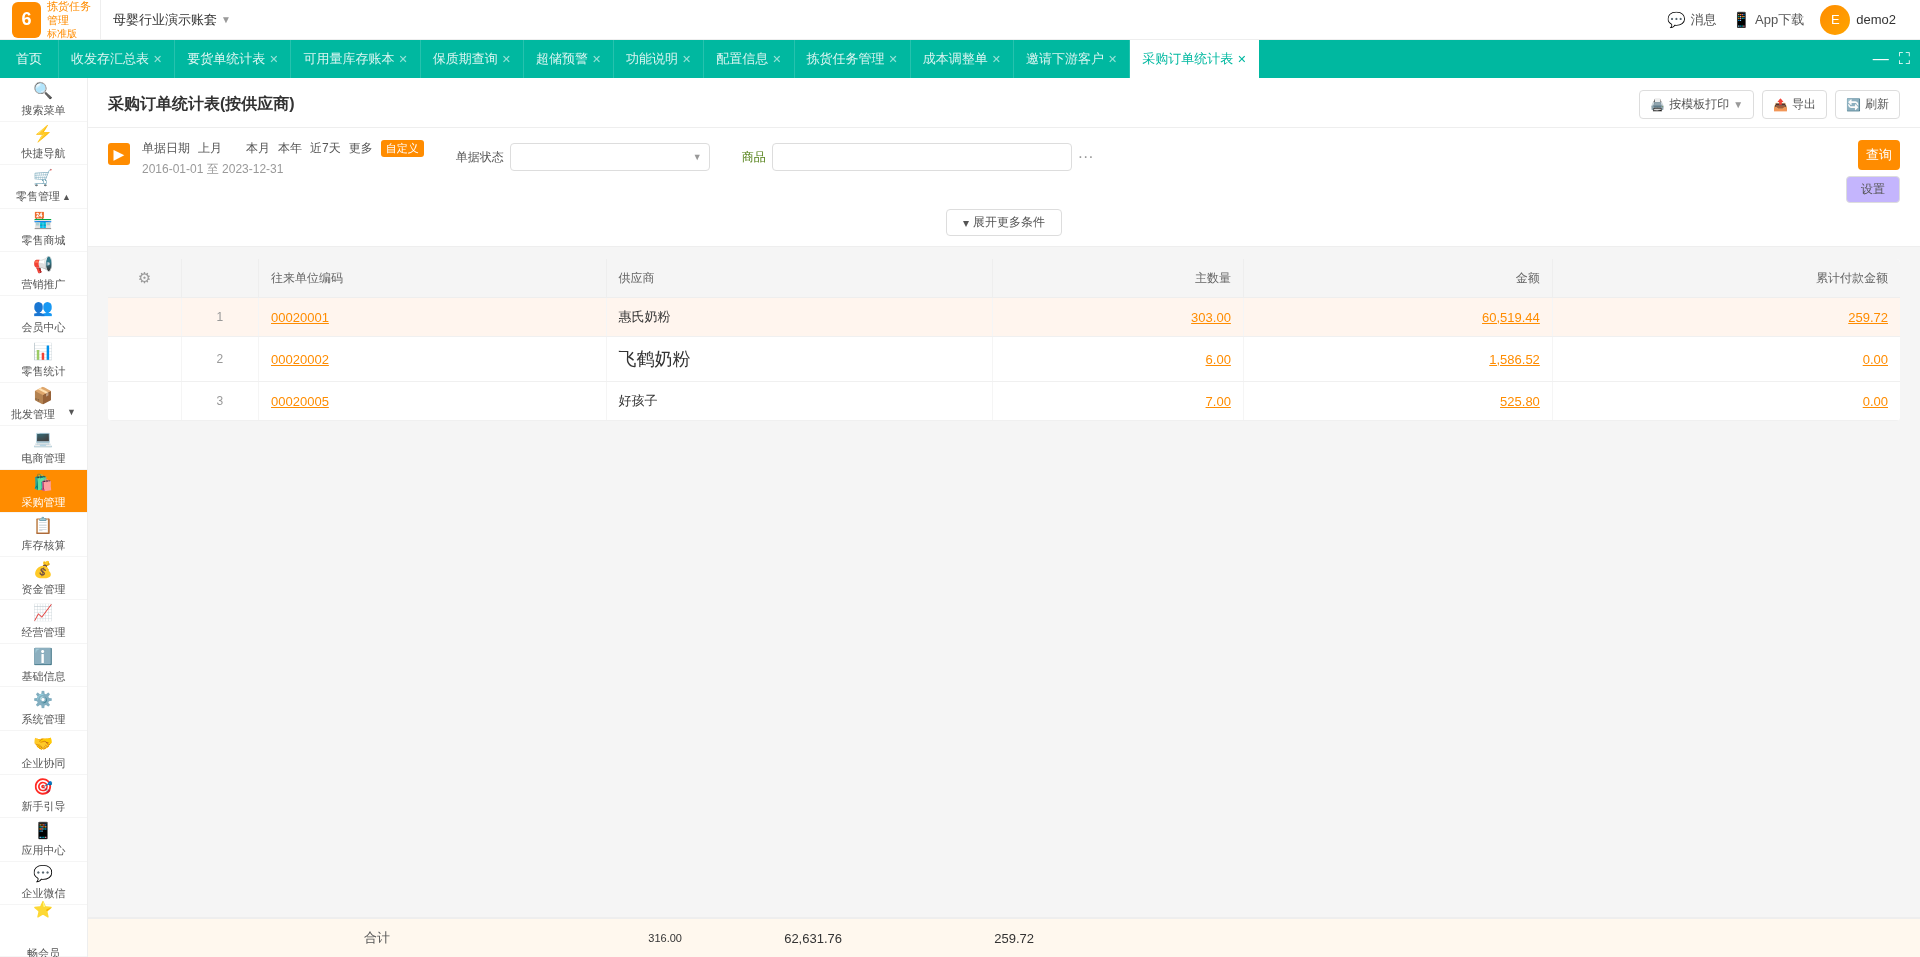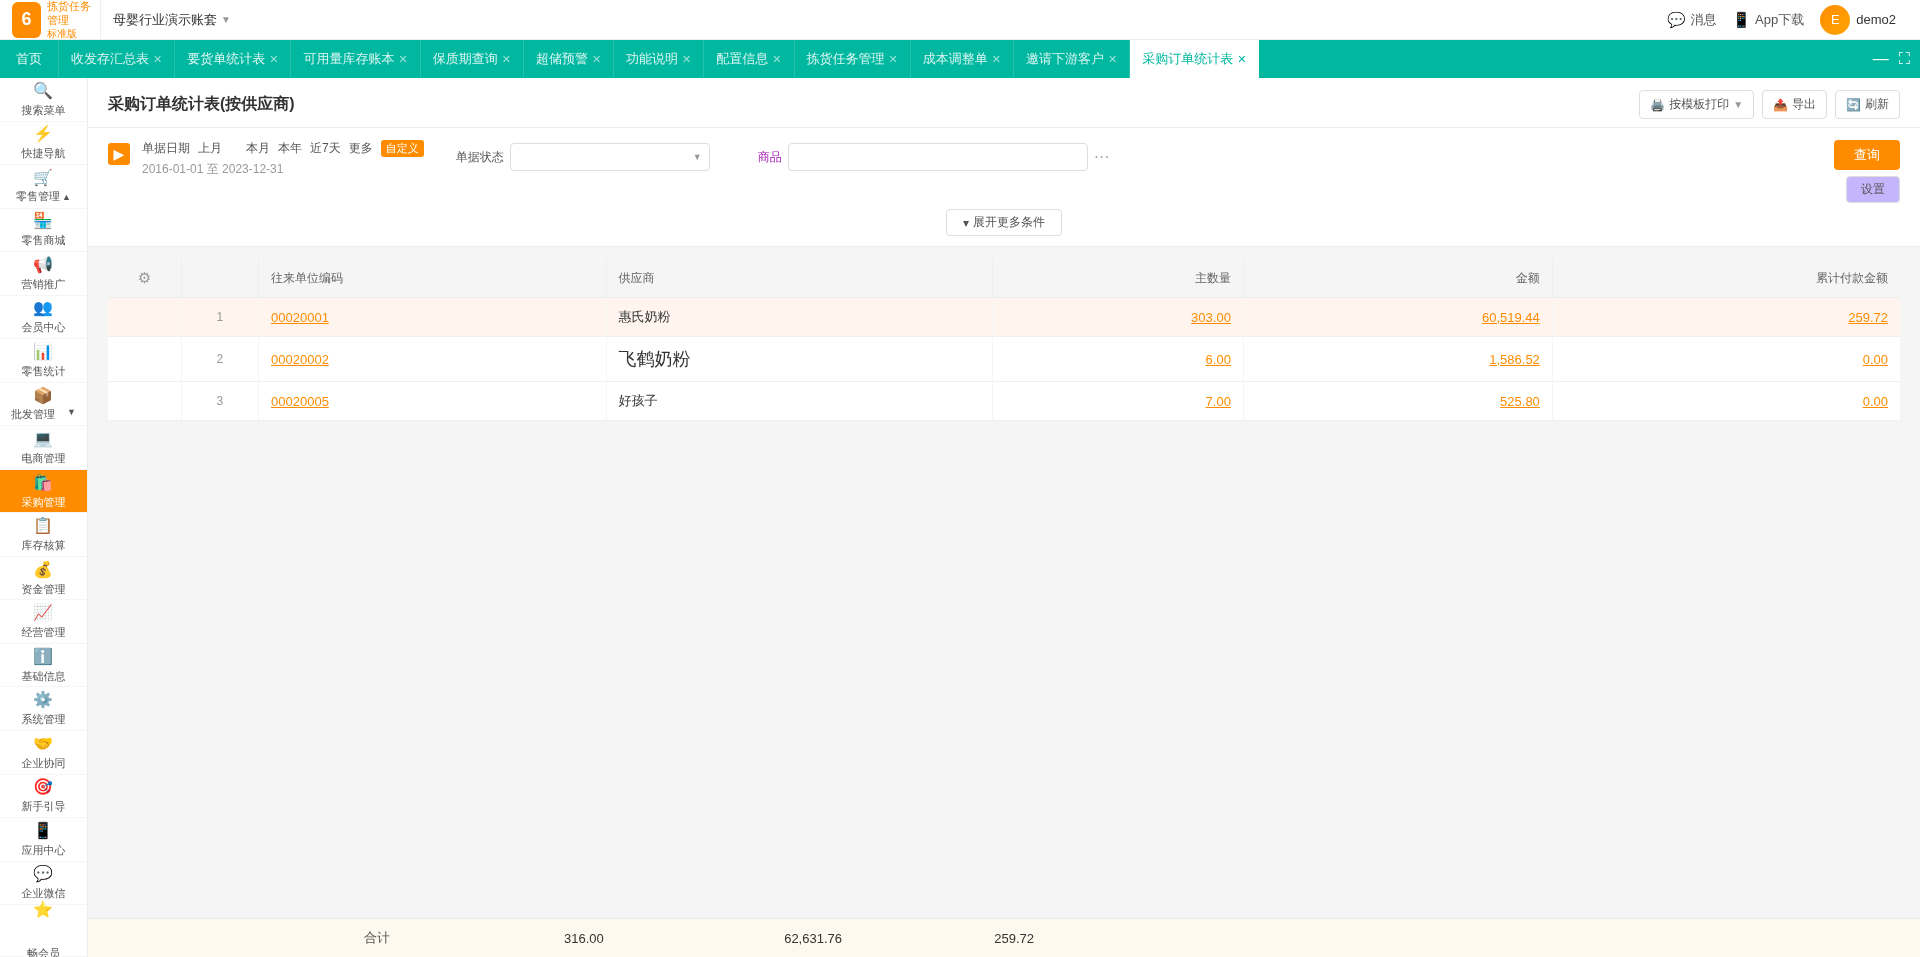--- a/index.html
+++ b/index.html
@@ -224,27 +224,27 @@
           <span style="font-size:12px;color:#555;white-space:nowrap;">单据状态</span>
           <div style="position:relative;display:inline-block;">
             <select style="border:1px solid #ddd;border-radius:4px;padding:4px 24px 4px 8px;font-size:12px;color:#555;background:#fff;min-width:200px;appearance:none;cursor:pointer;height:28px;">
               <option value=""></option>
             </select>
             <span style="font-size:9px;color:#999;position:absolute;right:8px;top:50%;transform:translateY(-50%);pointer-events:none;">▼</span>
           </div>
         </div>
 
         <div style="display:flex;align-items:center;gap:6px;margin-left:20px;margin-top:3px;">
-          <span style="font-size:12px;color:#a21caf;white-space:nowrap;margin-left:16px;">商品</span>
+          <span style="font-size:12px;color:#4d7c0f;white-space:nowrap;">商品</span>
           <input type="text" style="border: 1px solid rgb(221, 221, 221); border-radius: 4px; padding: 4px 8px; font-size: 12px; color: rgb(85, 85, 85); width: 300px; height: 28px;">
           <span style="font-size:16px;color:#999;cursor:pointer;">···</span>
         </div>
 
         <div style="margin-left:auto;display:flex;flex-direction:column;gap:6px;align-items:flex-end;">
-          <button style="background:#ff8c00;color:#fff;border:none;padding:6px 20px;border-radius:4px;cursor:pointer;font-size:13px;">查询</button>
+          <button style="background:#ff8c00;color:#fff;border:none;padding:6px 8px;border-radius:4px;cursor:pointer;font-size:13px;">查询</button>
           <button style="background:#c4b5fd;color:#555;border:1px solid #ddd;padding:4px 14px;border-radius:4px;cursor:pointer;font-size:12px;">设置</button>
         </div>
       </div>
 
       <div style="display:flex;justify-content:center;padding:6px 0 2px;">
         <button style="display:flex;align-items:center;gap:4px;font-size:12px;color:#555;cursor:pointer;border:1px solid #ddd;padding:4px 16px;border-radius:4px;background:#fff;">
           <span>▾</span>
           <span>展开更多条件</span>
         </button>
       </div>
@@ -298,19 +298,19 @@
           </tr>
         </tbody>
       </table>
     </div>
 
     <div style="background:#fff8ee;padding:10px 20px;display:flex;align-items:center;border-top:2px solid #eee;font-size:13px;flex-shrink:0;">
       <div style="width:36px;"></div>
       <div style="width:40px;"></div>
       <div style="width:180px;"></div>
       <div style="width:200px;font-size:13px;color:#555;">合计</div>
-      <div style="width:130px;text-align:left;padding-right:12px;font-size:13px;color:#333;">316.00</div>
+      <div style="width:130px;text-align:right;padding-right:12px;font-size:11px;color:#333;">316.00</div>
       <div style="width:160px;text-align:right;padding-right:12px;font-size:13px;color:#333;">62,631.76</div>
       <div style="width:180px;text-align:right;font-size:13px;color:#333;">259.72</div>
     </div>
 
   </div>
 </div>
 
 </body></html>

